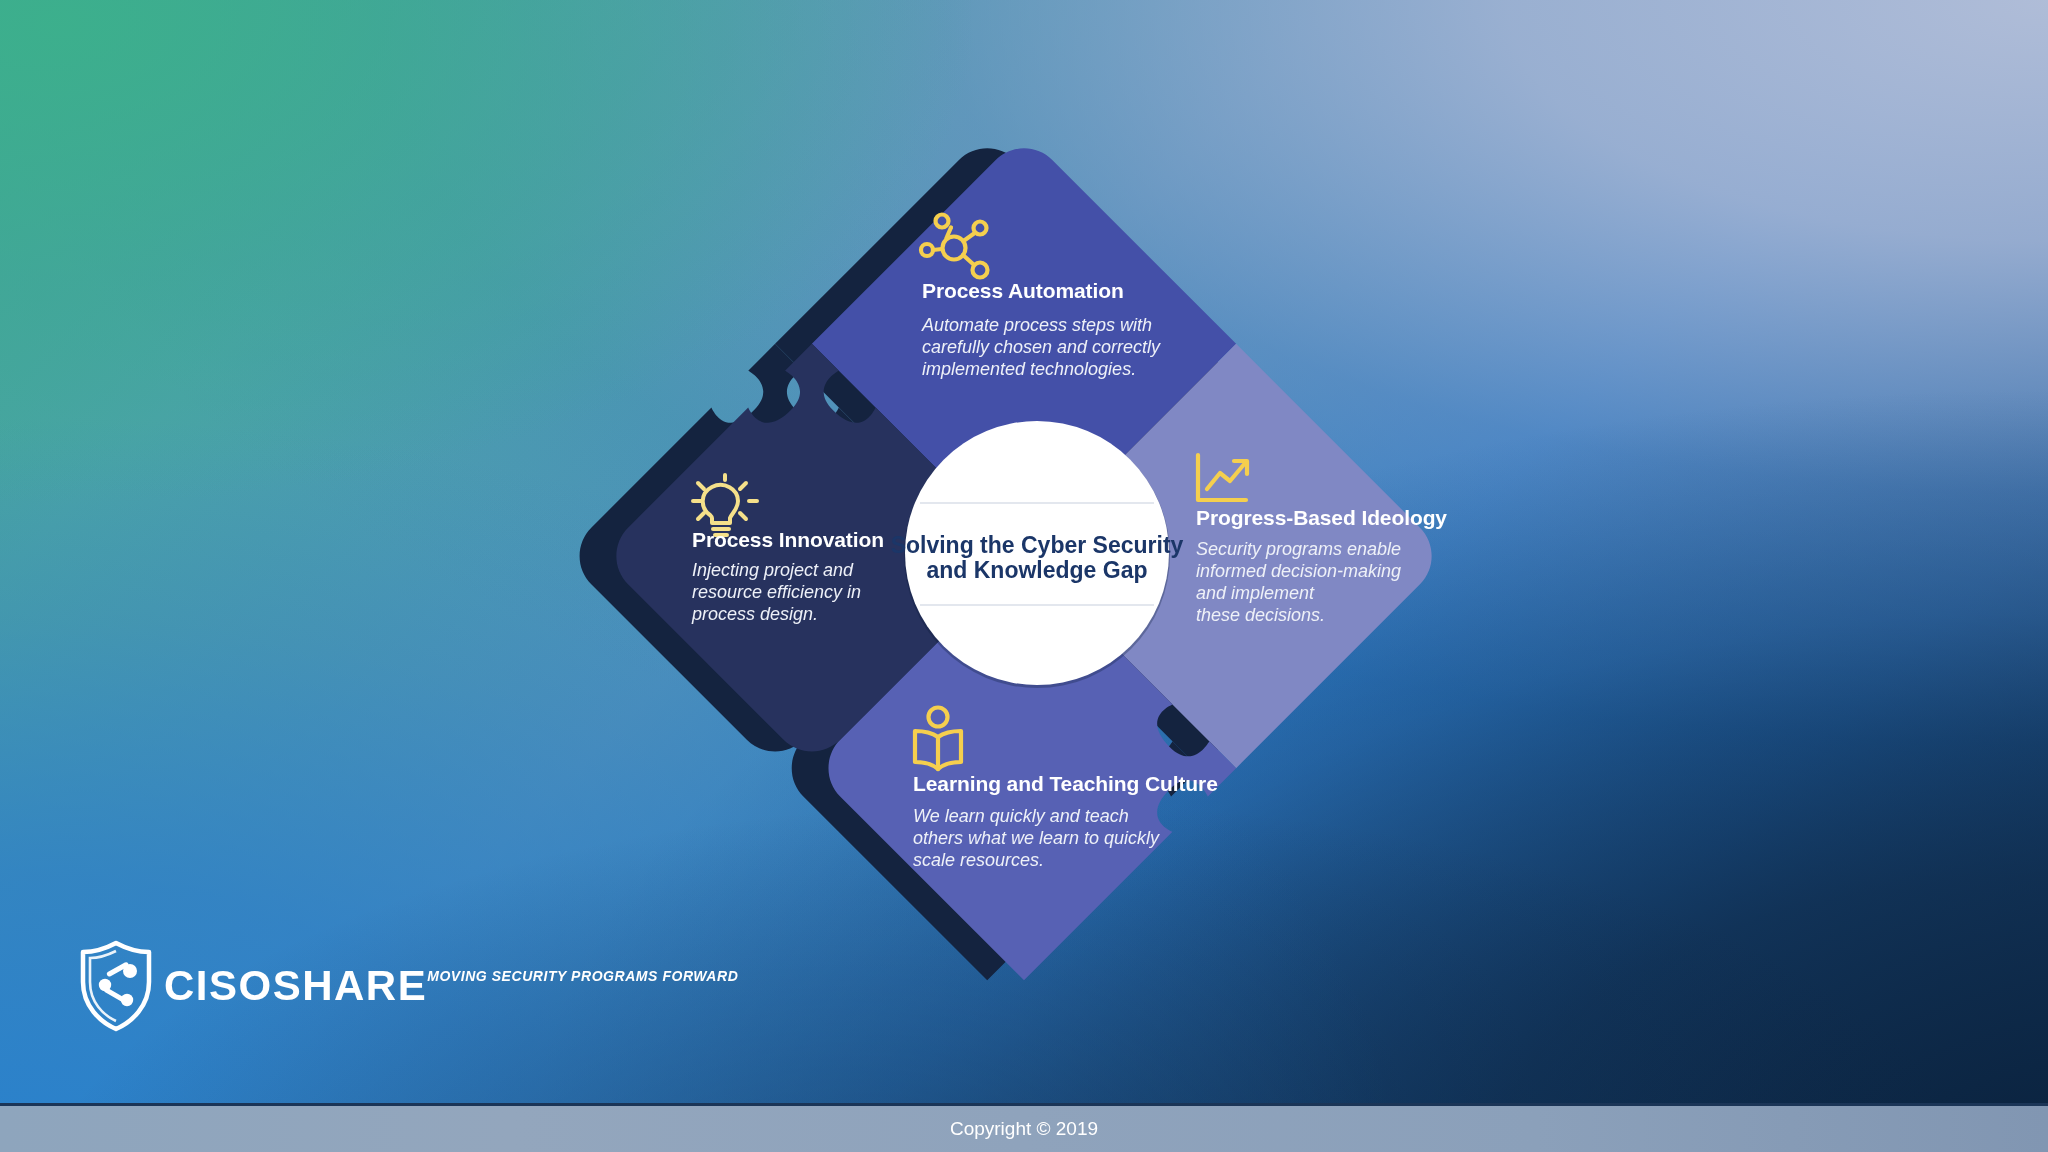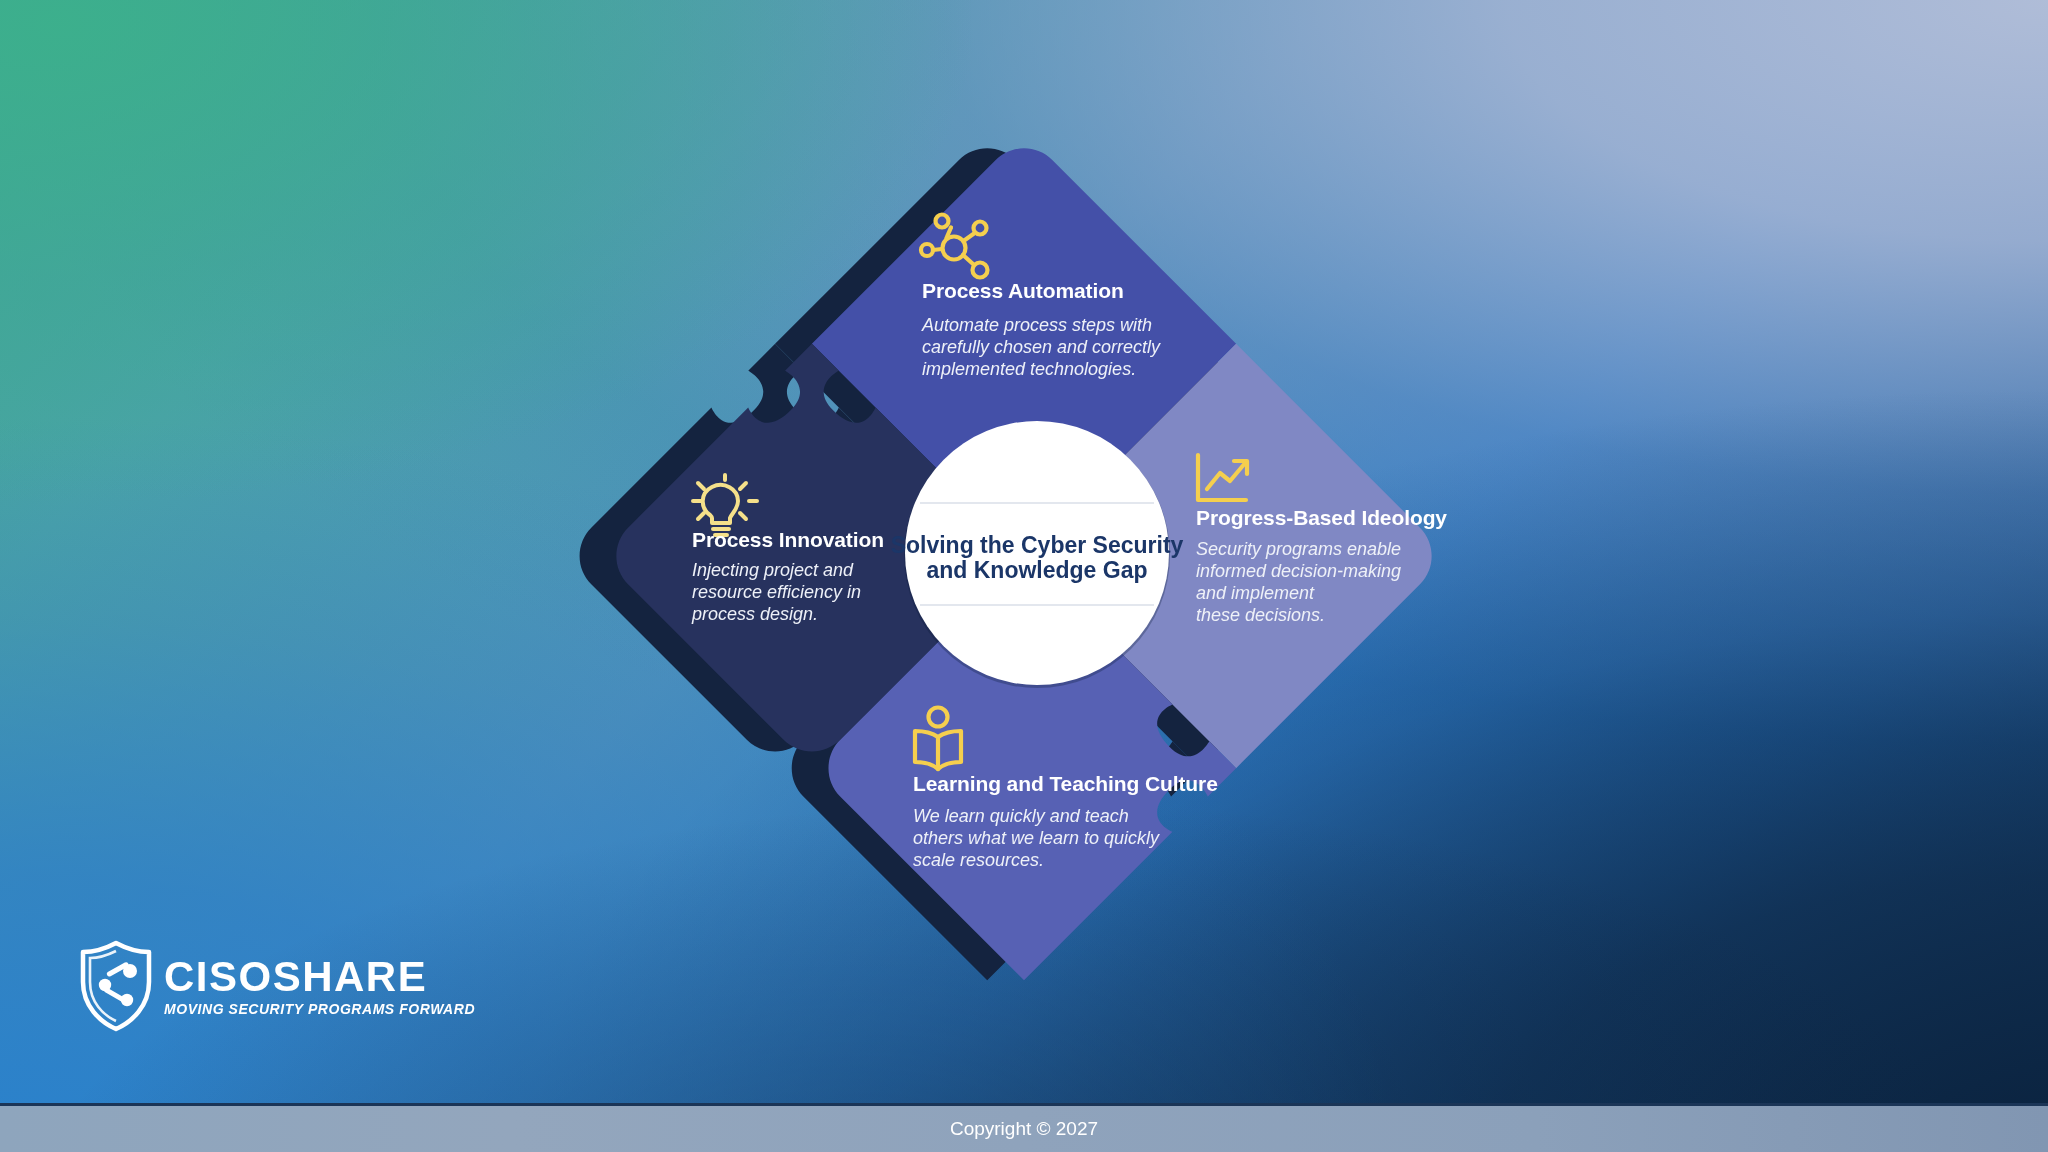--- a/index.html
+++ b/index.html
@@ -29,21 +29,21 @@
   #footer{
     position:absolute;left:0;bottom:0;width:2048px;height:46px;z-index:5;
     background:linear-gradient(90deg,#8ea5bd 0%, #93a6bd 25%, #8fa3bc 50%, #8ba0ba 75%, #8196b2 100%);
     display:flex;align-items:center;justify-content:center;
     border-top:3px solid #1b3557;
   }
   #footer .cp{color:#ffffff;font-size:19px;font-family:"Liberation Sans", sans-serif;}
 
   
   #logo{position:absolute;left:78px;bottom:120px;z-index:5;display:flex;align-items:center;gap:10px;}
-  #logo .wordmark{display:flex;flex-direction:column;}
+  #logo .wordmark{display:flex;flex-direction:row;}
   #logo .name{color:#fff;font-size:42px;font-weight:bold;letter-spacing:1.5px;line-height:1;font-family:"Liberation Sans", sans-serif;}
   #logo .tag{color:#fff;font-size:14px;font-weight:bold;font-style:italic;letter-spacing:0.55px;line-height:1;margin-top:4px;text-align:right;font-family:"Liberation Sans", sans-serif;}
 </style>
 </head>
 <body>
 
 <div id="bg">
   <div class="g g1"></div>
   <div class="g g2"></div>
   <div class="g g3"></div>
@@ -209,14 +209,14 @@
       <rect x="28" y="47" width="23" height="5" rx="2.5" transform="rotate(30 28 47)"></rect>
     </g>
   </svg>
   <div class="wordmark">
     <div class="name">CISOSHARE</div>
     <div class="tag">MOVING SECURITY PROGRAMS FORWARD</div>
   </div>
 </div>
 
 <div id="footer">
-  <span class="cp">Copyright © 2027</span>
+  <span class="cp">Copyright © 2019</span>
 </div>
 
 </body></html>

